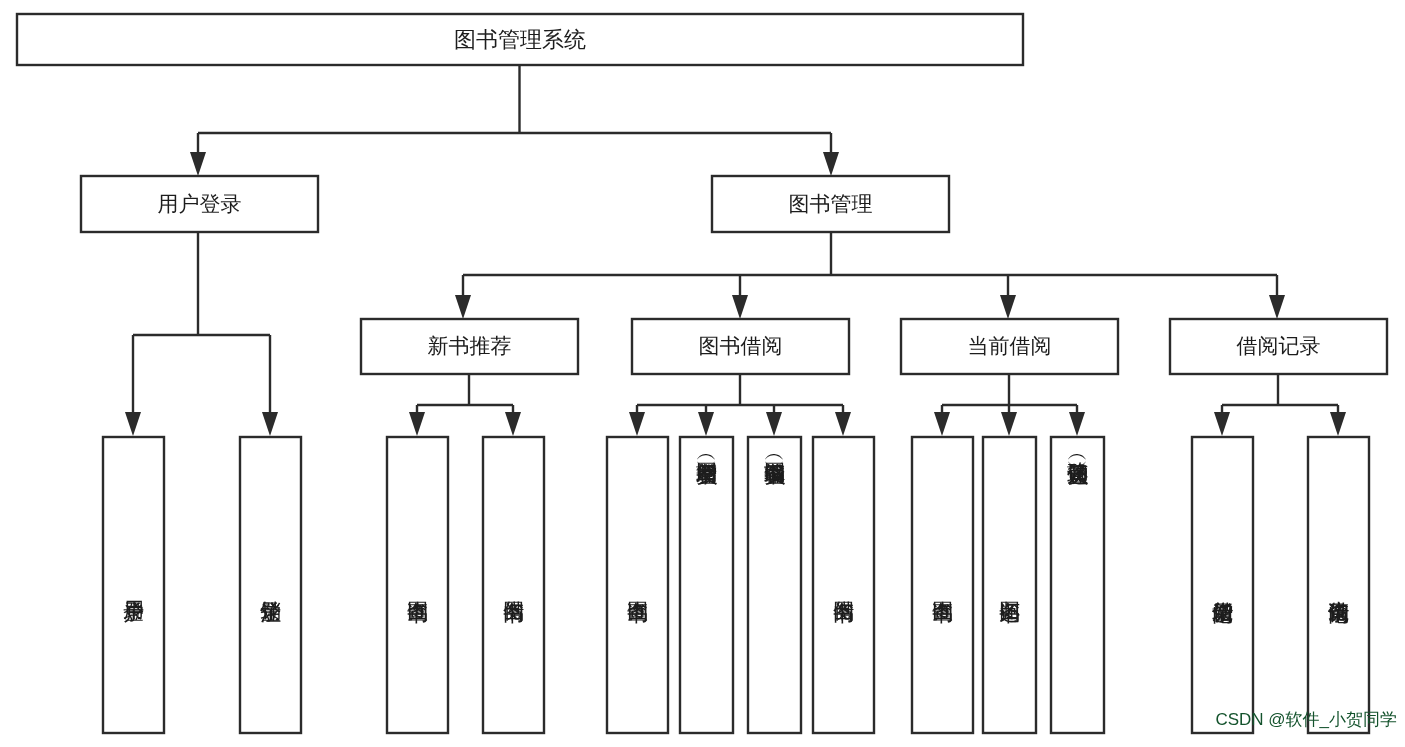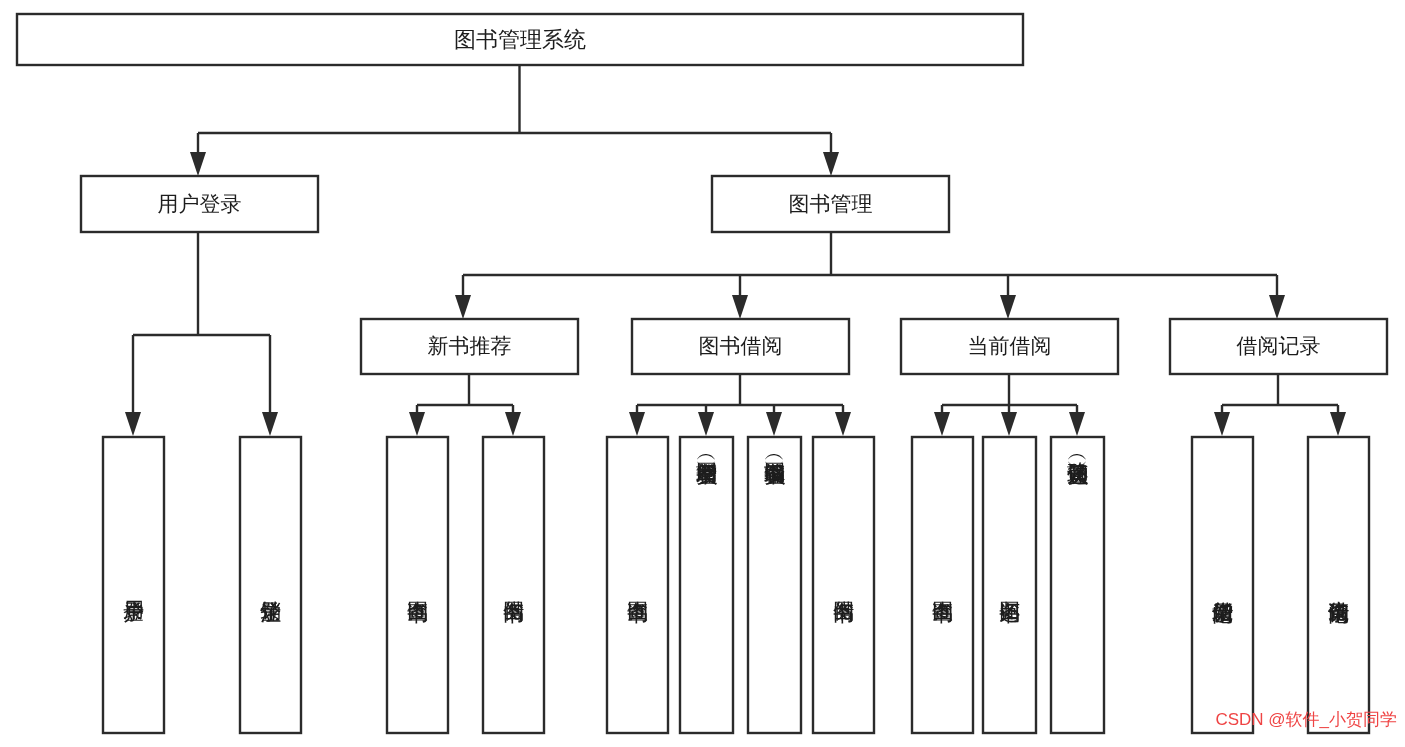--- a/index.html
+++ b/index.html
@@ -68,21 +68,21 @@
     color: #1d1d1d;
     letter-spacing: 0.5px;
     white-space: nowrap;
   }
   .watermark {
     position: absolute;
     right: 8px;
     bottom: 6px;
     font-family: "Liberation Sans", "DejaVu Sans", sans-serif;
     font-size: 17px;
-    color: #ef4444;
+    color: #14532d;
     white-space: nowrap;
     pointer-events: none;
   }
 </style>
 </head>
 <body>
 
 <div id="diagram-root">
 
   <svg id="chart-svg" viewBox="0 0 1405 747" xmlns="http://www.w3.org/2000/svg">

